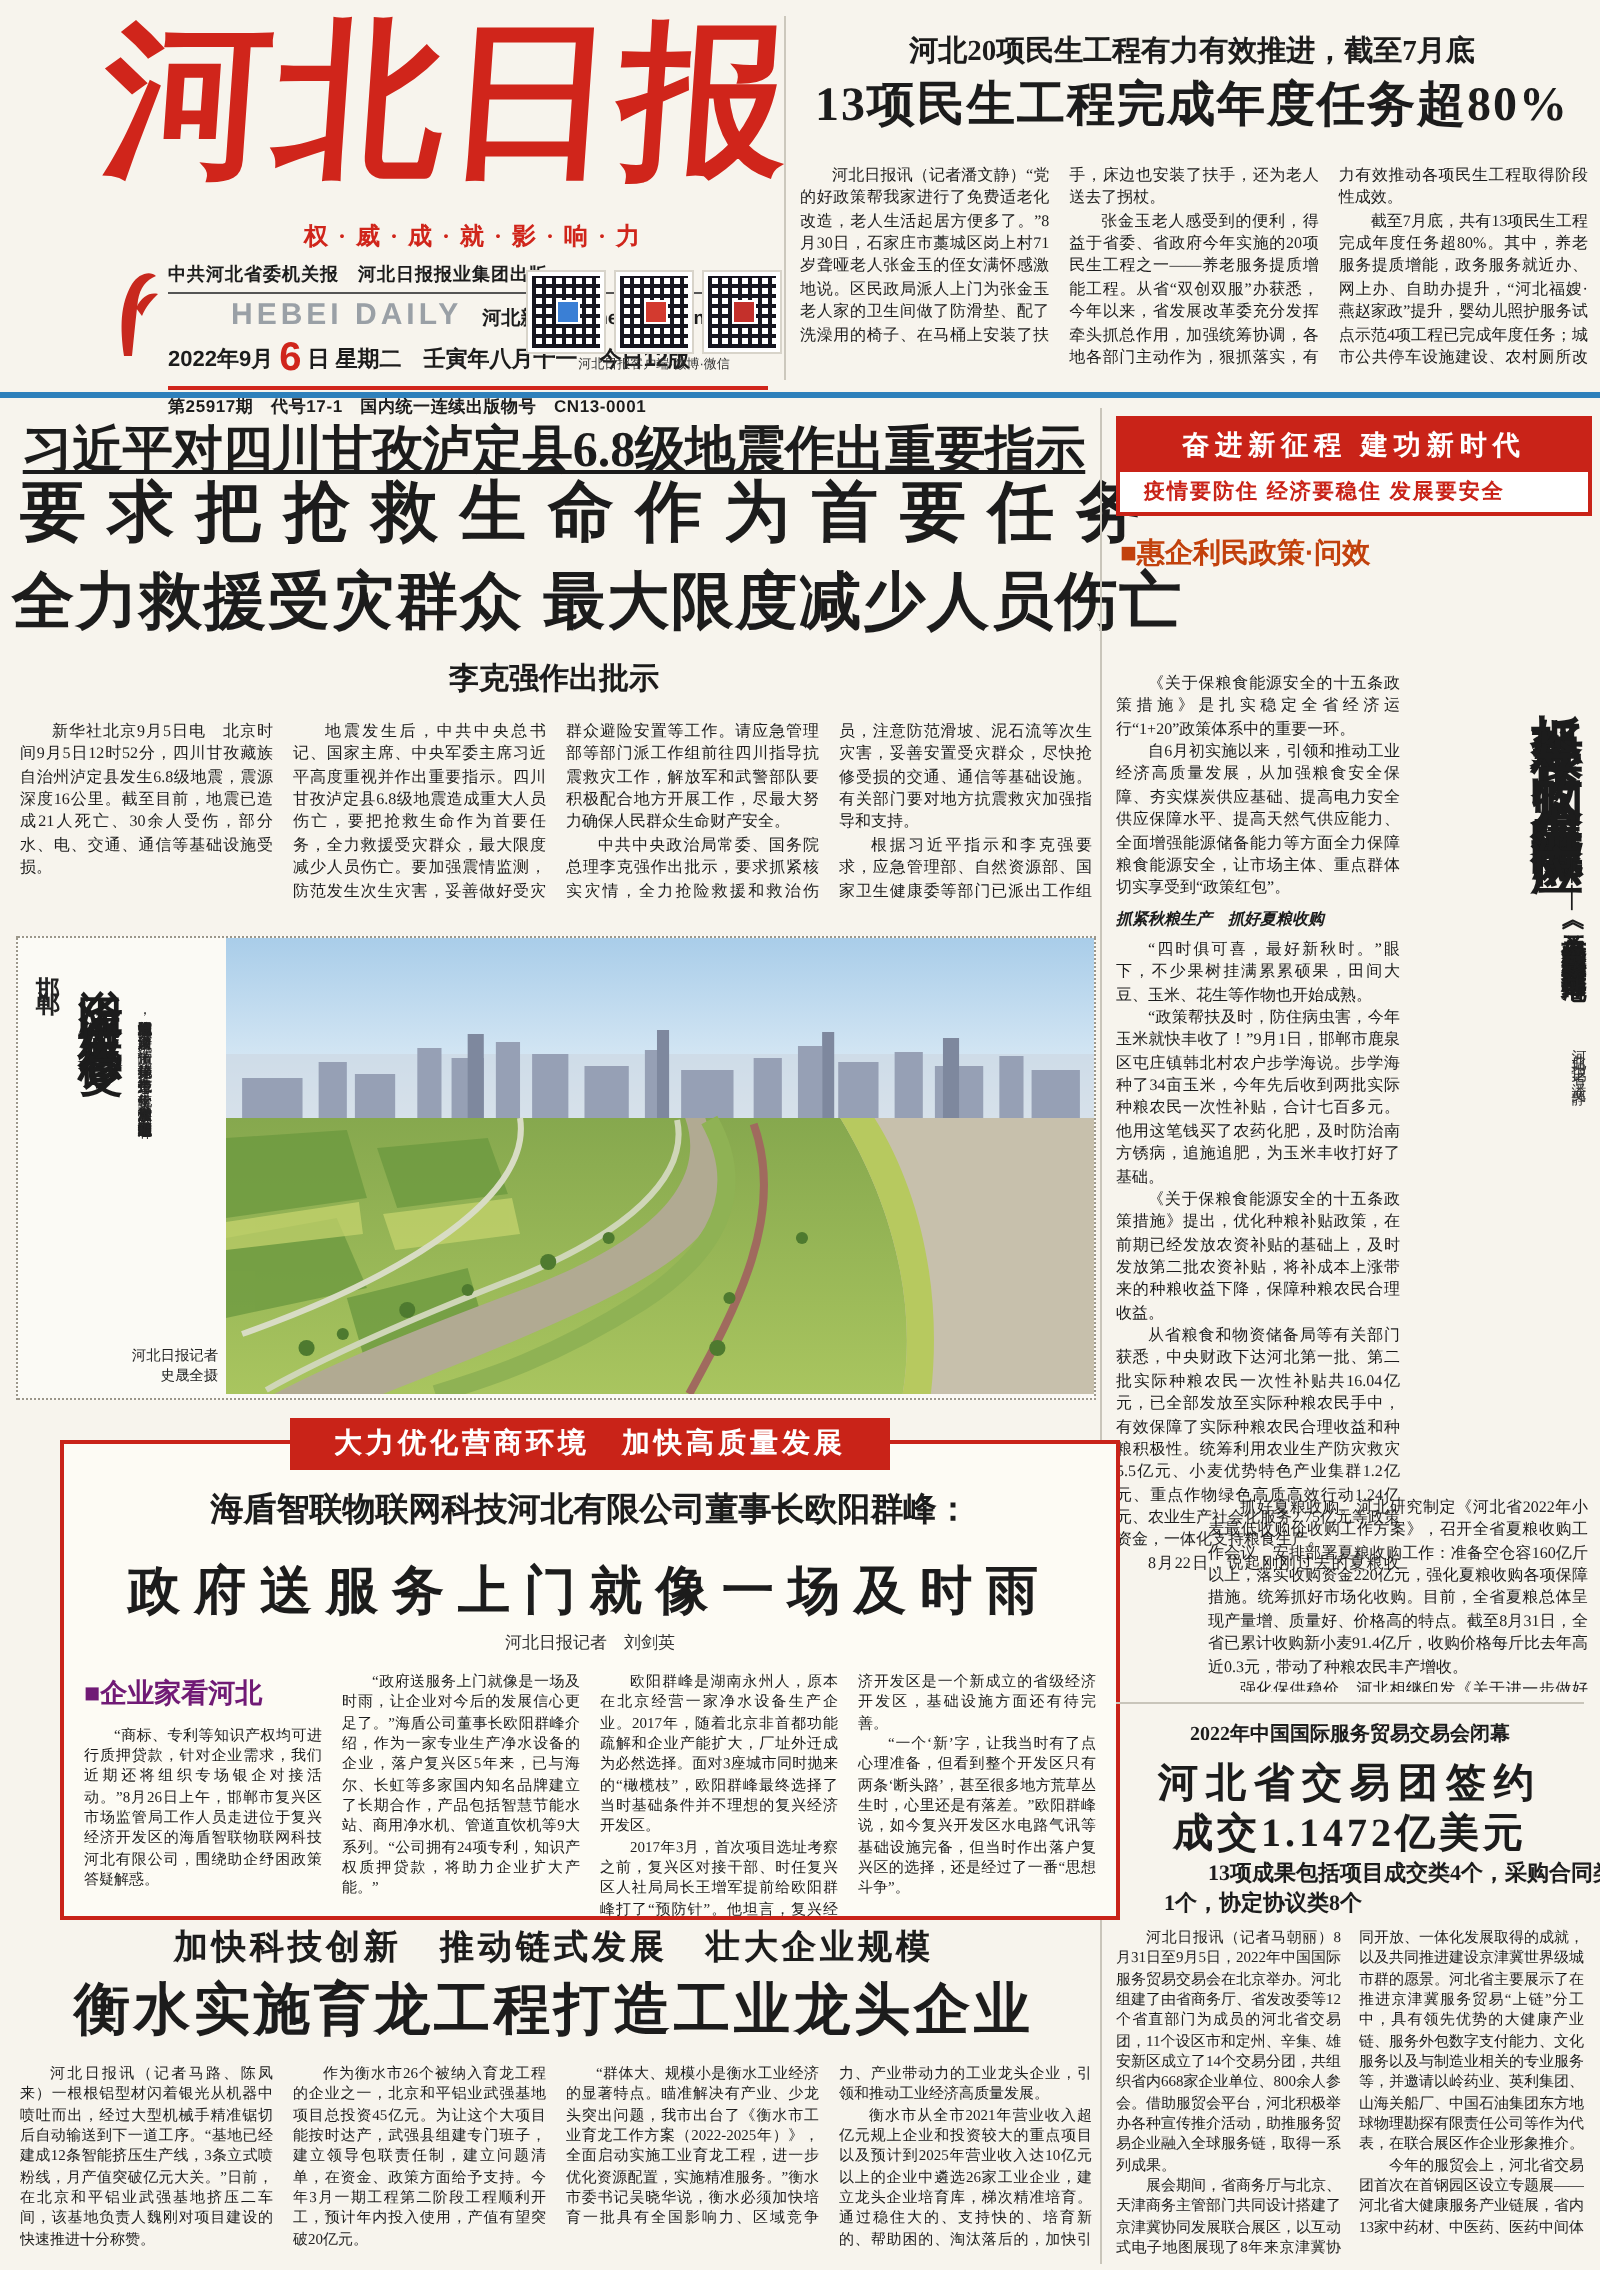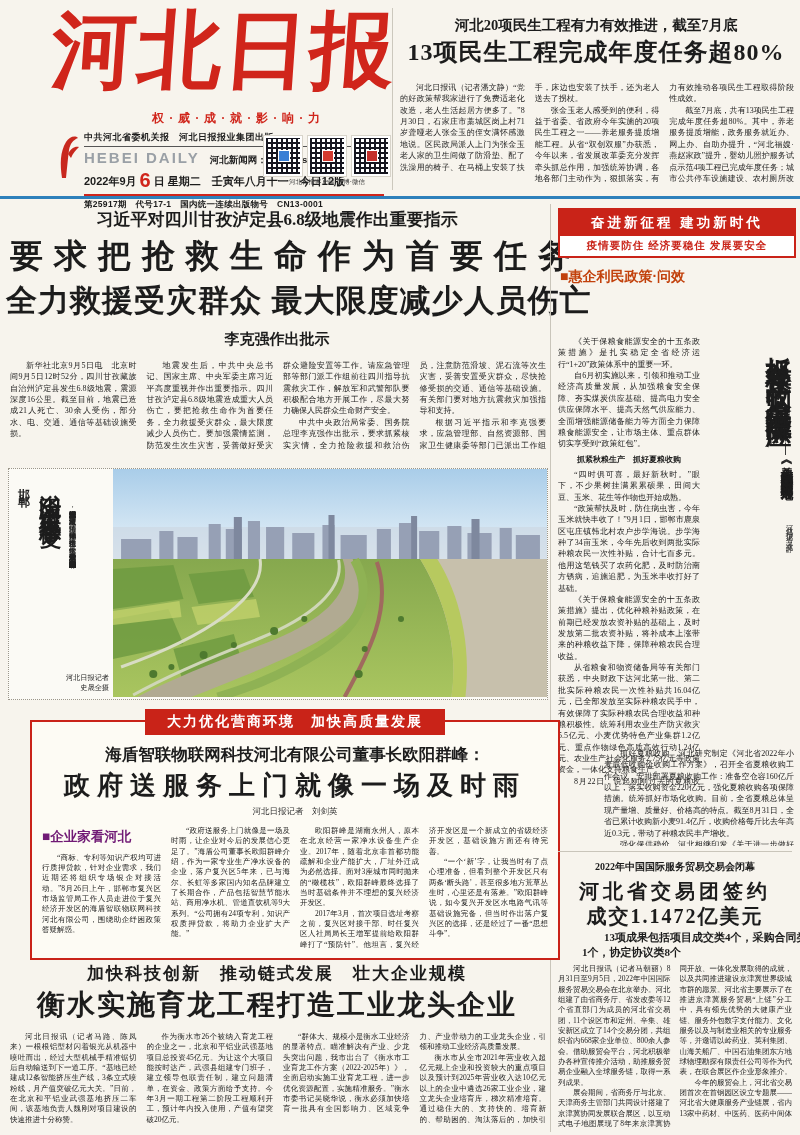--- a/index.html
+++ b/index.html
@@ -6,21 +6,21 @@
   #page{position:relative;width:800px;height:1135px;margin:0 auto;background:#f7f4ed;
         font-family:"Liberation Serif","DejaVu Serif",serif;color:#1c1c1c;overflow:hidden;}
   .abs{position:absolute;}
   
   .logo{left:52px;top:2px;font-size:84px;font-weight:900;color:#d0251b;font-family:"DejaVu Serif",serif;
         letter-spacing:2px;transform:skewX(-4deg);line-height:1.15;white-space:nowrap;}
   .tagline{left:152px;top:110px;font-size:12px;font-weight:bold;color:#d0251b;letter-spacing:5px;}
   .bird{left:58px;top:134px;}
   .mh-info{left:84px;top:131px;width:300px;font-family:"Liberation Sans",sans-serif;}
   .mh-l1{font-size:9px;font-weight:bold;border-bottom:1px solid #555;padding-bottom:2px;letter-spacing:.5px;}
-  .mh-l2{display:flex;align-items:baseline;gap:10px;padding:2px 0;}
+  .mh-l2{display:flex;align-items:baseline;gap:10px;padding:2px 0;justify-content:center;}
   .mh-en{font-size:15px;font-weight:bold;color:#9aa0a6;letter-spacing:2px;}
   .mh-web{font-size:9.5px;font-weight:bold;}
   .mh-l3{font-size:11px;font-weight:bold;border-bottom:2px solid #d0251b;padding-bottom:2px;white-space:nowrap;}
   .mh-day{font-size:20px;color:#d0251b;font-weight:bold;margin:0 3px;vertical-align:-2px;}
   .mh-l4{font-size:8.5px;font-weight:bold;margin-top:3px;letter-spacing:.3px;}
   .qrs{left:264px;top:136px;width:126px;}
   .qr-row{display:flex;gap:6px;}
   .qr{width:36px;height:36px;background:
       repeating-linear-gradient(0deg,#15151f 0 2px,transparent 2px 5px),
       repeating-linear-gradient(90deg,#15151f 0 2px,#fff 2px 5px);
@@ -32,40 +32,40 @@
   
   .kicker{font-weight:bold;text-align:center;}
   .bodycols{font-size:8px;line-height:1.42;text-align:justify;overflow:hidden;column-fill:auto;}
   .bodycols p{margin:0;text-indent:2em;}
   
   .tr-k{left:398px;top:16px;width:396px;font-size:14.5px;}
   .tr-h{left:398px;top:36px;width:396px;font-size:24px;font-weight:900;text-align:center;letter-spacing:1px;}
   .tr-body{left:400px;top:82px;width:394px;height:106px;column-count:3;column-gap:10px;}
   .rule-blue{left:0;top:196px;width:800px;height:3px;background:#2e80bb;}
   
-  .lead-k{left:10px;top:208px;width:534px;font-size:17px;}
+  .lead-k{left:10px;top:208px;width:534px;font-size:25px;text-decoration:underline;}
   .lead-h1{left:10px;top:234px;width:534px;font-size:33px;font-weight:900;text-align:center;
            font-family:"Liberation Sans",sans-serif;letter-spacing:11px;margin-right:-11px;white-space:nowrap;}
   .lead-h2{left:6px;top:280px;width:540px;font-size:31px;font-weight:900;text-align:center;
            font-family:"Liberation Sans",sans-serif;letter-spacing:1px;white-space:nowrap;}
   .lead-deck{left:10px;top:330px;width:534px;font-size:15px;}
   .lead-body{left:10px;top:360px;width:536px;height:100px;column-count:4;column-gap:10px;}
   .vlineB{left:550px;top:204px;width:1px;height:928px;background:#c9c5ba;}
   
   .rc-banner{left:558px;top:208px;width:234px;border:2px solid #c92318;background:#fff;}
   .rc-b1{background:#c92318;color:#fff;font-weight:bold;font-size:13.5px;text-align:center;
          letter-spacing:3px;padding:4px 0;font-family:"Liberation Sans",sans-serif;}
-  .rc-b2{color:#c92318;font-weight:bold;font-size:10.5px;text-align:center;padding:3px 0;
+  .rc-b2{color:#c92318;font-weight:bold;font-size:10.5px;text-align:left;padding:3px 12px;
          font-family:"Liberation Sans",sans-serif;letter-spacing:1px;}
   .rc-label{left:560px;top:268px;width:230px;font-size:14px;font-weight:bold;color:#c2410c;
             font-family:"Liberation Sans",sans-serif;}
   .rc-row{left:558px;top:292px;width:236px;height:452px;display:flex;margin-top:44px;}
   .rc-text{width:142px;height:452px;font-size:8px;line-height:1.42;text-align:justify;overflow:hidden;}
   .rc-text p{margin:0;text-indent:2em;}
-  .rc-text p.sub{text-indent:0;text-align:center;font-weight:bold;margin:4px 0;}
+  .rc-text p.sub{text-indent:0;font-weight:bold;margin:4px 0;font-style:italic;}
   .rc-vert{width:94px;height:520px;writing-mode:vertical-rl;display:flex;}
   .rc-vhead{font-size:26px;font-weight:900;letter-spacing:3px;line-height:1.2;}
   .rc-vsub{font-size:12.5px;font-weight:bold;margin-top:26px;letter-spacing:1px;line-height:1.2;}
   .rc-vby{font-size:7.5px;margin-top:40px;color:#333;letter-spacing:2px;}
   .rc-wide{left:558px;top:748px;width:236px;height:98px;font-size:8px;line-height:1.42;
            text-align:justify;overflow:hidden;}
   .rc-wide p{margin:0;text-indent:2em;padding-left:46px;}
   
   .photo{left:8px;top:468px;width:538px;height:230px;border:1px dotted #9b968a;display:flex;background:#fbfaf5;}
   .cap{width:104px;position:relative;padding:8px 4px;box-sizing:border-box;display:flex;}
@@ -74,21 +74,21 @@
   .cap-title{writing-mode:vertical-rl;font-size:22px;font-weight:900;letter-spacing:4px;margin:0 4px;line-height:1.1;}
   .cap-text{writing-mode:vertical-rl;font-size:7.2px;line-height:1.5;height:150px;margin-top:28px;color:#222;}
   .cap-by{position:absolute;right:4px;bottom:6px;font-size:7.2px;text-align:right;width:70px;color:#222;}
   .photo svg{flex:1;height:228px;}
   
   .fb{left:30px;top:720px;width:526px;height:236px;border:2px solid #c92318;background:#fdfbf4;}
   .fb-banner{position:absolute;left:50%;transform:translateX(-50%);top:-13px;background:#c92318;color:#fff;
              font-weight:bold;font-size:14px;letter-spacing:2px;padding:4px 22px;white-space:nowrap;
              font-family:"Liberation Sans",sans-serif;}
   .fb-k{margin-top:22px;font-size:16.5px;font-weight:bold;text-align:center;font-family:"Liberation Sans",sans-serif;}
-  .fb-h{font-size:26px;font-weight:900;text-align:center;letter-spacing:7px;margin-top:2px;}
+  .fb-h{font-size:26px;font-weight:900;text-align:center;letter-spacing:7px;margin-top:12px;}
   .fb-by{font-size:8.5px;text-align:center;margin-top:3px;color:#333;}
   .fb-body{margin:8px 10px 0;height:128px;column-count:4;column-gap:10px;font-size:7.5px;line-height:1.38;
            text-align:justify;overflow:hidden;column-fill:auto;}
   .fb-body p{margin:0;text-indent:2em;}
   .fb-body p.boxlabel{text-indent:0;color:#701a75;font-weight:bold;font-size:13.5px;
         font-family:"Liberation Sans",sans-serif;margin:2px 0 6px;}
   
   .bl-k{left:10px;top:962px;width:534px;font-size:17px;letter-spacing:2px;}
   .bl-h{left:8px;top:986px;width:538px;font-size:28px;font-weight:900;text-align:center;letter-spacing:2px;white-space:nowrap;}
   .bl-body{left:10px;top:1032px;width:536px;height:98px;column-count:4;column-gap:10px;

